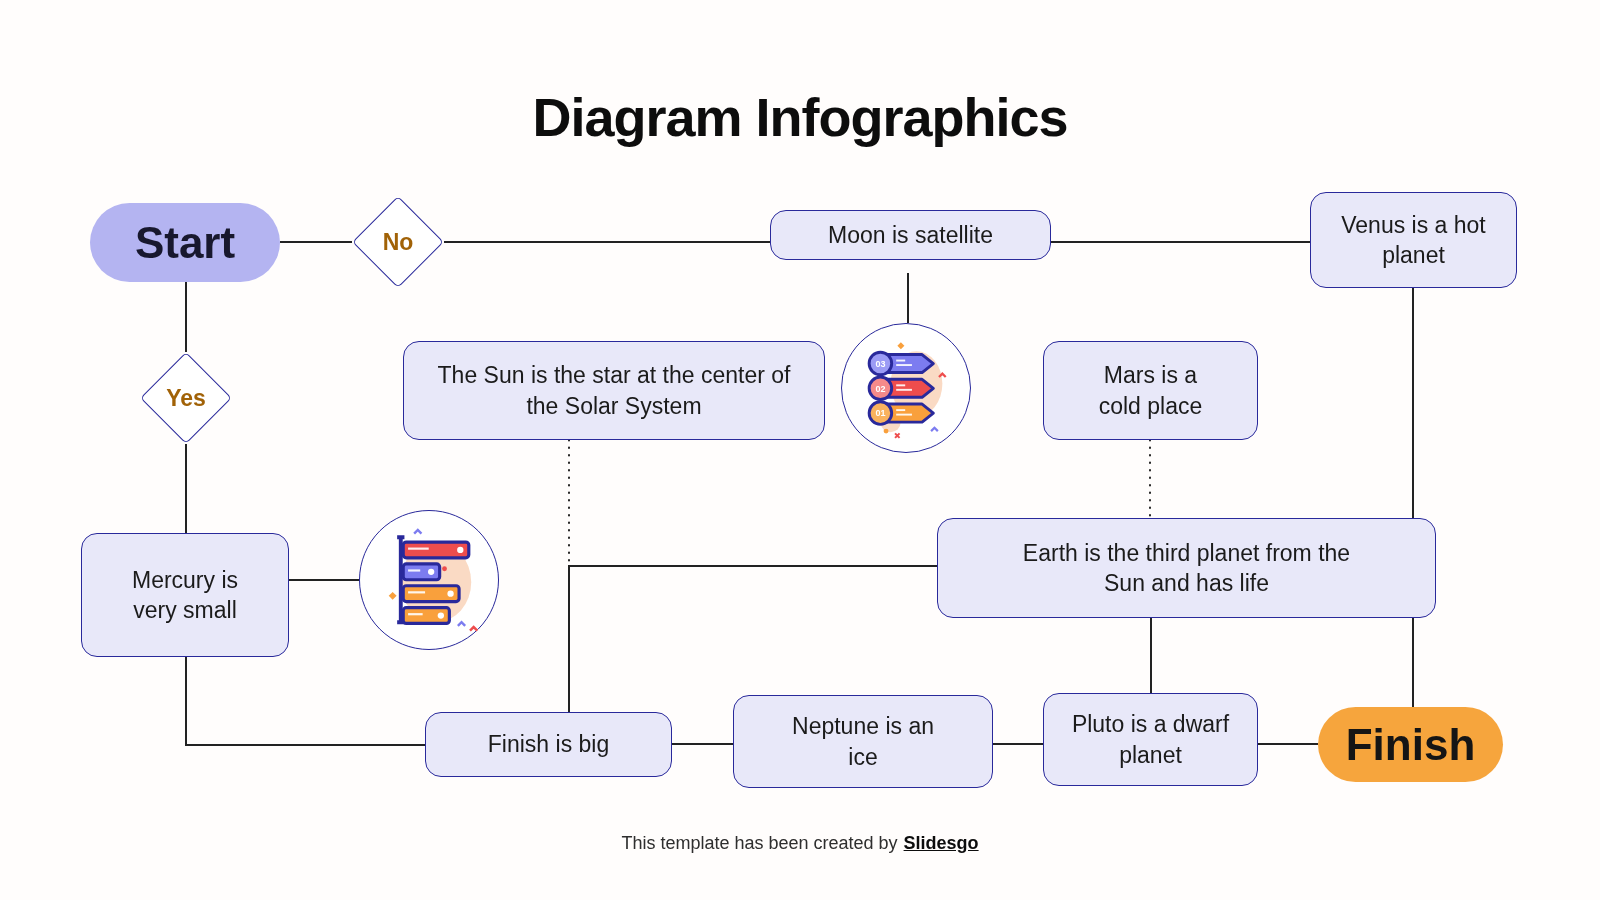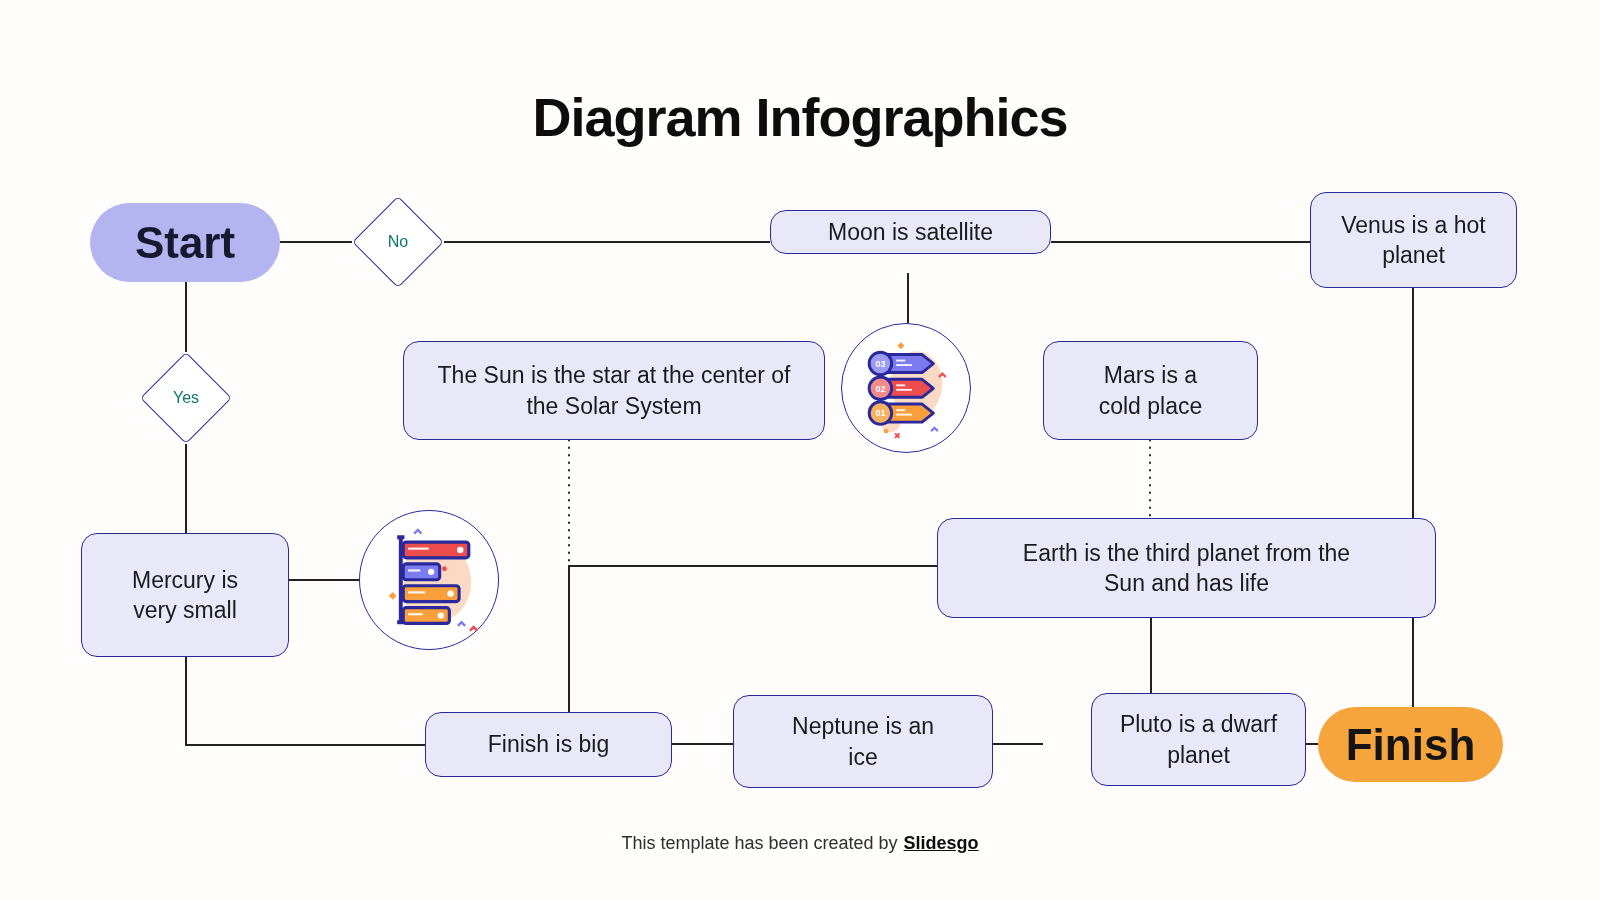--- a/index.html
+++ b/index.html
@@ -49,21 +49,21 @@
   .pill.start{background:var(--start-fill);}
   .pill.finish{background:var(--finish-fill);color:#151515;}
   .diamond{position:absolute;width:96px;height:96px;}
   .diamond-shape{
     position:absolute;left:50%;top:50%;width:65px;height:65px;
     transform:translate(-50%,-50%) rotate(45deg);
     background:#ffffff;border:1.7px solid var(--node-border);border-radius:5px;
   }
   .diamond-label{
     position:absolute;inset:0;display:flex;align-items:center;justify-content:center;
-    font-size:16px;font-weight:400;color:#0f766e;
+    font-size:23px;font-weight:700;color:#a16207;
   }
   .icon-circle{
     position:absolute;border-radius:50%;
     background:#ffffff;border:1.8px solid var(--node-border);
     display:flex;align-items:center;justify-content:center;
   }
   .icon-circle svg{width:88%;height:88%;}
   .footer{
     position:absolute;left:0;right:0;top:833px;
     text-align:center;font-size:18px;color:#2e2e2e;
@@ -110,21 +110,21 @@
   <div class="diamond" style="left:350px;top:194px;">
     <div class="diamond-shape"></div>
     <span class="diamond-label">No</span>
   </div>
 
   <div class="diamond" style="left:138px;top:350px;">
     <div class="diamond-shape"></div>
     <span class="diamond-label">Yes</span>
   </div>
 
-  <div class="node-box" style="left:770px;top:210px;width:281px;height:44px;">
+  <div class="node-box" style="left:770px;top:210px;width:281px;height:50px;">
     <span class="txt">Moon is satellite</span>
   </div>
 
   <div class="node-box" style="left:1310px;top:192px;width:207px;height:96px;">
     <span class="txt" style="max-width:150px;">Venus is a hot planet</span>
   </div>
 
   <div class="node-box" style="left:358px;top:341px;width:422px;height:99px;margin-left:45px;">
     <span class="txt" style="max-width:388px;">The Sun is the star at the center of the Solar System</span>
   </div>
@@ -142,21 +142,21 @@
   </div>
 
   <div class="node-box" style="left:425px;top:712px;width:247px;height:65px;">
     <span class="txt">Finish is big</span>
   </div>
 
   <div class="node-box" style="left:733px;top:695px;width:260px;height:93px;">
     <span class="txt" style="max-width:160px;">Neptune is an ice</span>
   </div>
 
-  <div class="node-box" style="left:1043px;top:693px;width:215px;height:93px;margin-left:48px;">
+  <div class="node-box" style="left:1043px;top:693px;width:215px;height:93px;">
     <span class="txt" style="max-width:165px;">Pluto is a dwarf planet</span>
   </div>
 
   <div class="icon-circle" style="left:359px;top:510px;width:140px;height:140px;">
     <svg viewBox="0 0 100 100" xmlns="http://www.w3.org/2000/svg">
       <ellipse cx="56" cy="52" rx="29" ry="33" fill="var(--icon-peach)" opacity="0.75"></ellipse>
 
       <path d="M24,15 h6 M27,15 v70 M24,85 h6" stroke="var(--node-border)" stroke-width="3.2" fill="none"></path>
 
       <rect x="29" y="19" width="54" height="13" rx="2.5" fill="var(--icon-red)" stroke="var(--node-border)" stroke-width="2.6"></rect>

